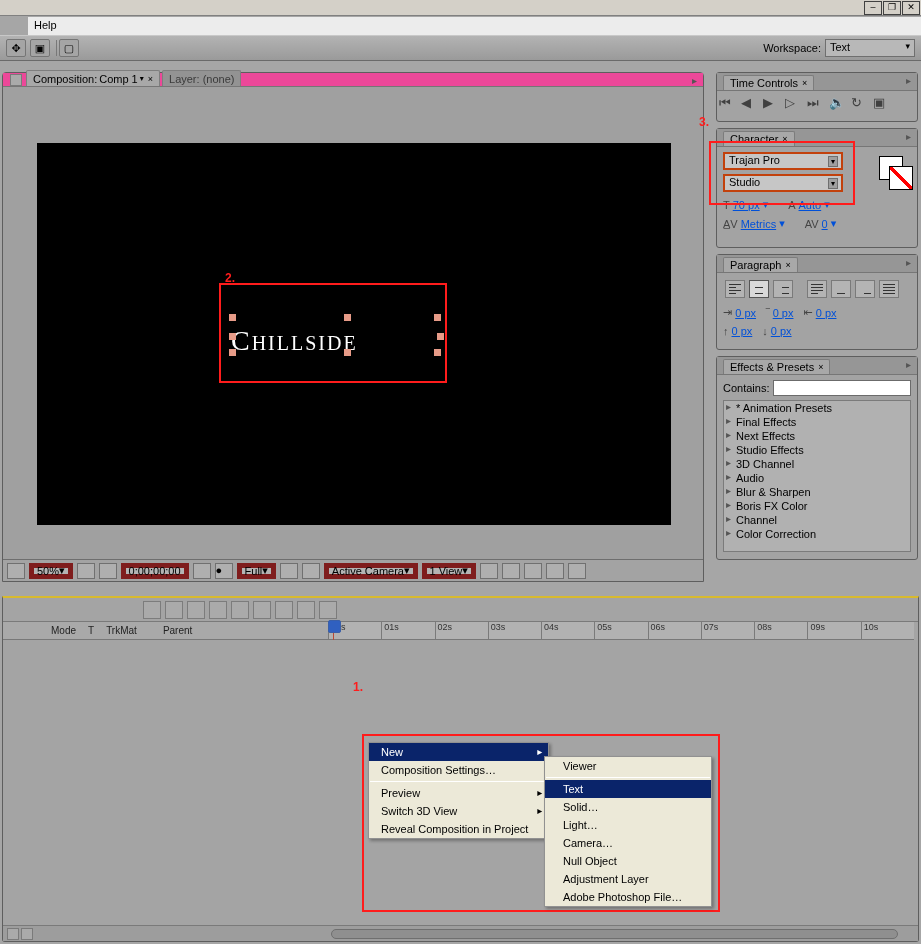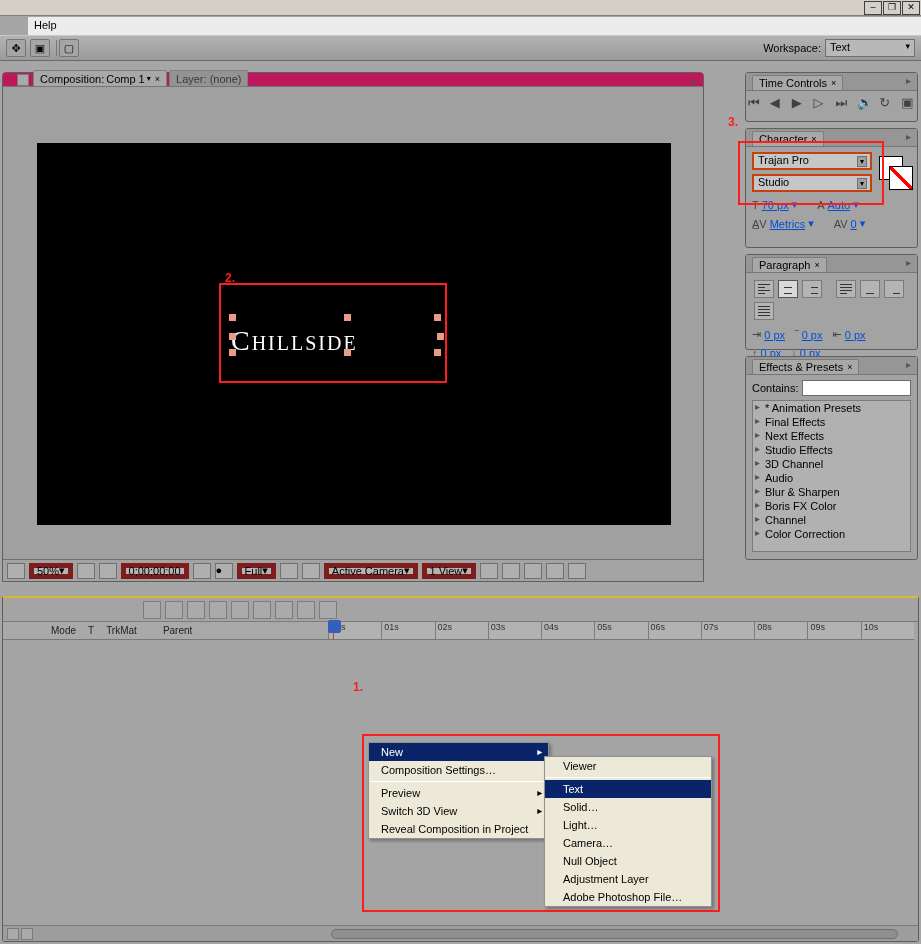--- a/index.html
+++ b/index.html
@@ -17,39 +17,39 @@
   .tool-ic { width: 20px; height: 18px; border: 1px solid #757575; background: #a5a5a5; border-radius: 2px; margin-right: 4px; display: flex; align-items: center; justify-content: center; }
   .workspace { margin-left: auto; display: flex; align-items: center; gap: 4px; }
   .workspace-sel { height: 18px; min-width: 90px; background: #b8b8b8; border: 1px solid #6f6f6f; padding: 1px 12px 1px 4px; color: #000; position: relative; }
   .workspace-sel::after { content: "▾"; position: absolute; right: 4px; top: 1px; font-size: 9px; }
   
   
   .main { position: absolute; top: 62px; left: 0; right: 0; bottom: 0; }
   
   
   .comp-panel { position: absolute; top: 10px; left: 2px; width: 702px; height: 510px; background: #a0a0a0; border: 1px solid #5e5e5e; border-radius: 4px 4px 0 0; }
-  .comp-tabs { height: 14px; display: flex; align-items: flex-end; gap: 2px; padding-left: 14px; background: #be185d; border-bottom: 1px solid #767676; }
+  .comp-tabs { height: 14px; display: flex; align-items: flex-end; gap: 2px; padding-left: 7px; background: #ec4899; border-bottom: 1px solid #767676; }
   .tab { height: 16px; background: #a8a8a8; border: 1px solid #7e7e7e; border-bottom: none; padding: 1px 6px; border-radius: 2px 2px 0 0; color: #000; display: flex; align-items: center; gap: 2px; }
   .tab.dim { background: #939393; color: #3a3a3a; }
   .tab-x { font-size: 9px; margin-left: 2px; }
   .tab-tri { font-size: 8px; }
   .comp-inner { position: absolute; top: 22px; left: 6px; right: 6px; bottom: 30px; background: #a0a0a0; }
   .black-stage { position: absolute; top: 48px; left: 28px; width: 634px; height: 382px; background: #000; }
   .chillside-box { position: absolute; top: 188px; left: 210px; width: 228px; height: 100px; border: 2px solid #ff1c1c; }
   .chillside-text { position: absolute; top: 230px; left: 222px; color: #fff; font-family: "Trajan Pro", serif; font-size: 28px; letter-spacing: 2px; font-variant: small-caps; }
   .handle { position: absolute; width: 7px; height: 7px; background: #e79b88; }
   .anno-num { position: absolute; color: #ff1c1c; font-size: 12px; font-weight: bold; }
   
   
   .comp-status { position: absolute; left: 0; right: 0; bottom: 0; height: 22px; background: #a3a3a3; border-top: 1px solid #6e6e6e; display: flex; align-items: center; padding: 0 4px; gap: 4px; color: #000; }
   .status-inp { height: 16px; background: #b4b4b4; border: 5px solid #7f1d1d; padding: 0 3px; display: inline-flex; align-items: center; }
   .status-ic { width: 18px; height: 16px; border: 1px solid #707070; background: #afafaf; }
   
   
-  .right-col { position: absolute; top: 10px; right: 3px; width: 173px; }
+  .right-col { position: absolute; top: 10px; right: 3px; width: 202px; }
   .panel { background: #a3a3a3; border: 1px solid #5e5e5e; border-radius: 3px; margin-bottom: 6px; position: relative; }
   .panel-tabbar { height: 18px; background: #969696; border-bottom: 1px solid #767676; display: flex; align-items: flex-end; padding-left: 6px; }
   .panel-tab { height: 15px; background: #a8a8a8; border: 1px solid #7c7c7c; border-bottom: none; padding: 0 6px; border-radius: 2px 2px 0 0; color: #000; display: flex; align-items: center; gap: 2px; }
   .panel-body { padding: 5px 6px; position: relative; }
   
   
   .tc-icons { display: flex; gap: 8px; align-items: center; justify-content: flex-start; padding: 4px 2px 8px; }
   .tc-ic { width: 14px; height: 14px; color: #404040; font-size: 13px; }
   
   

